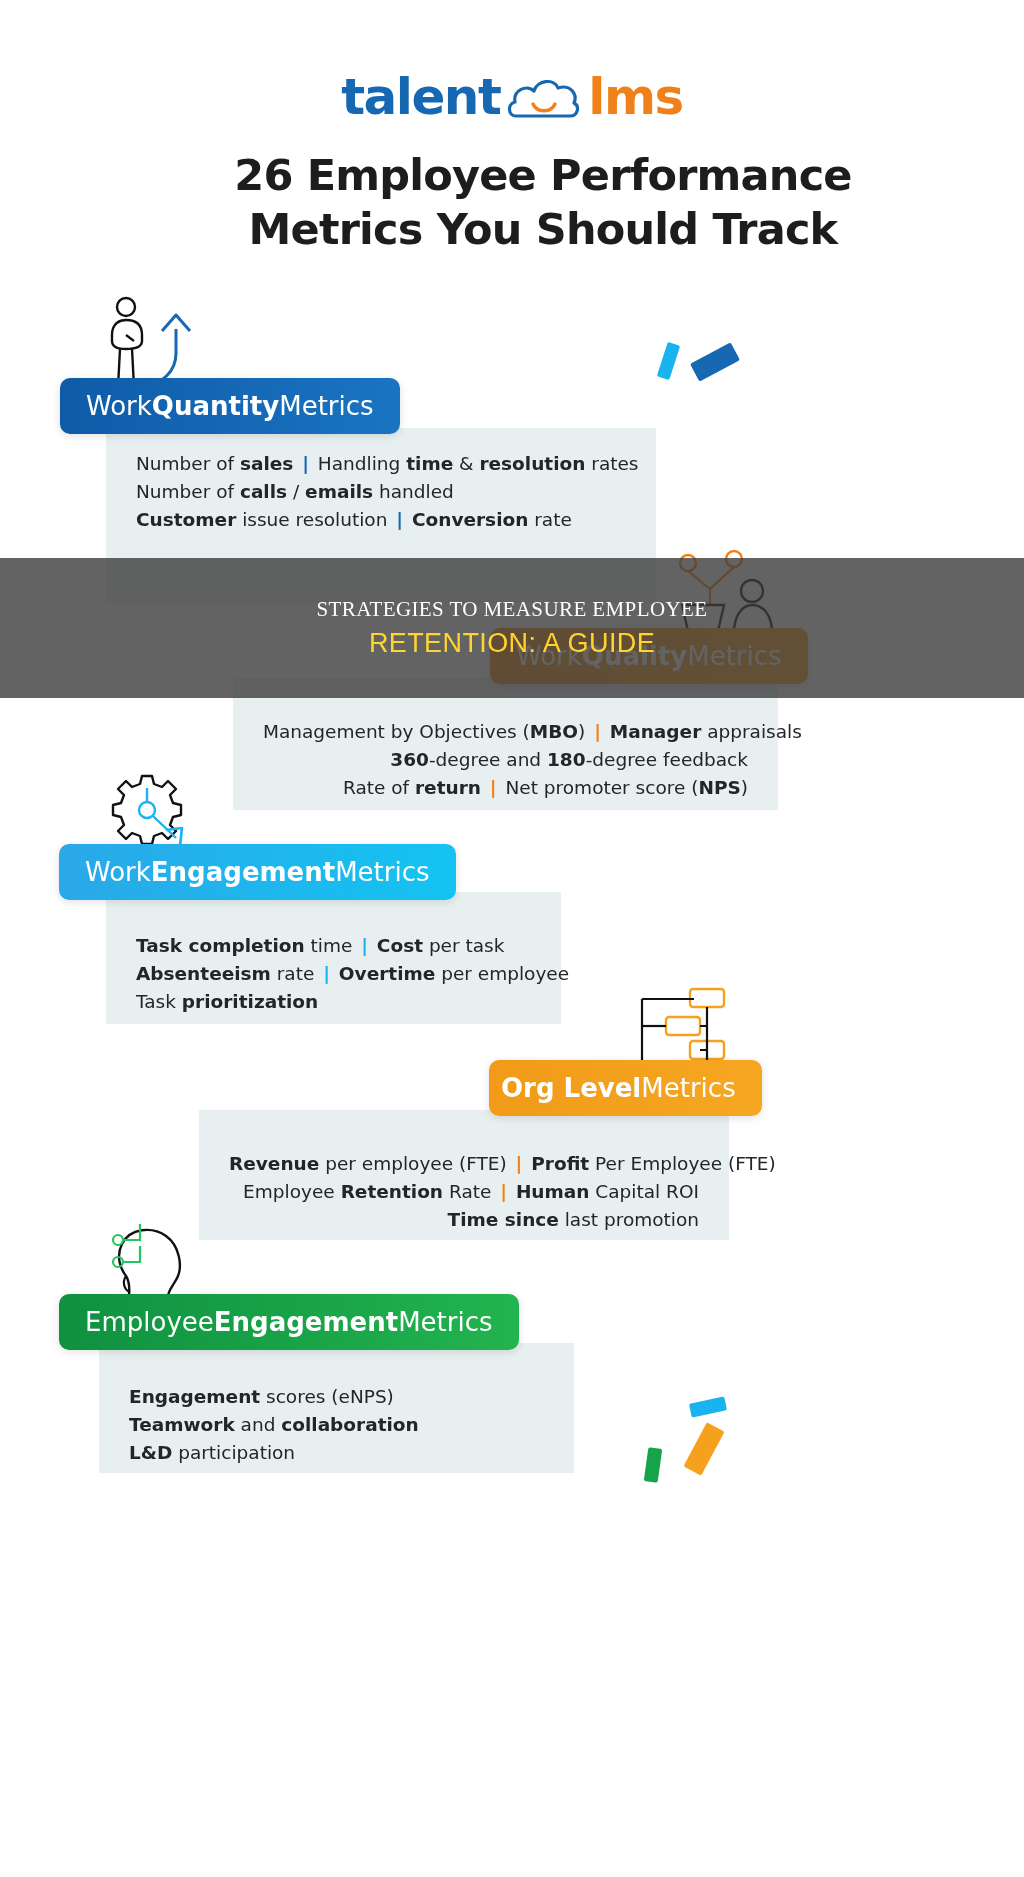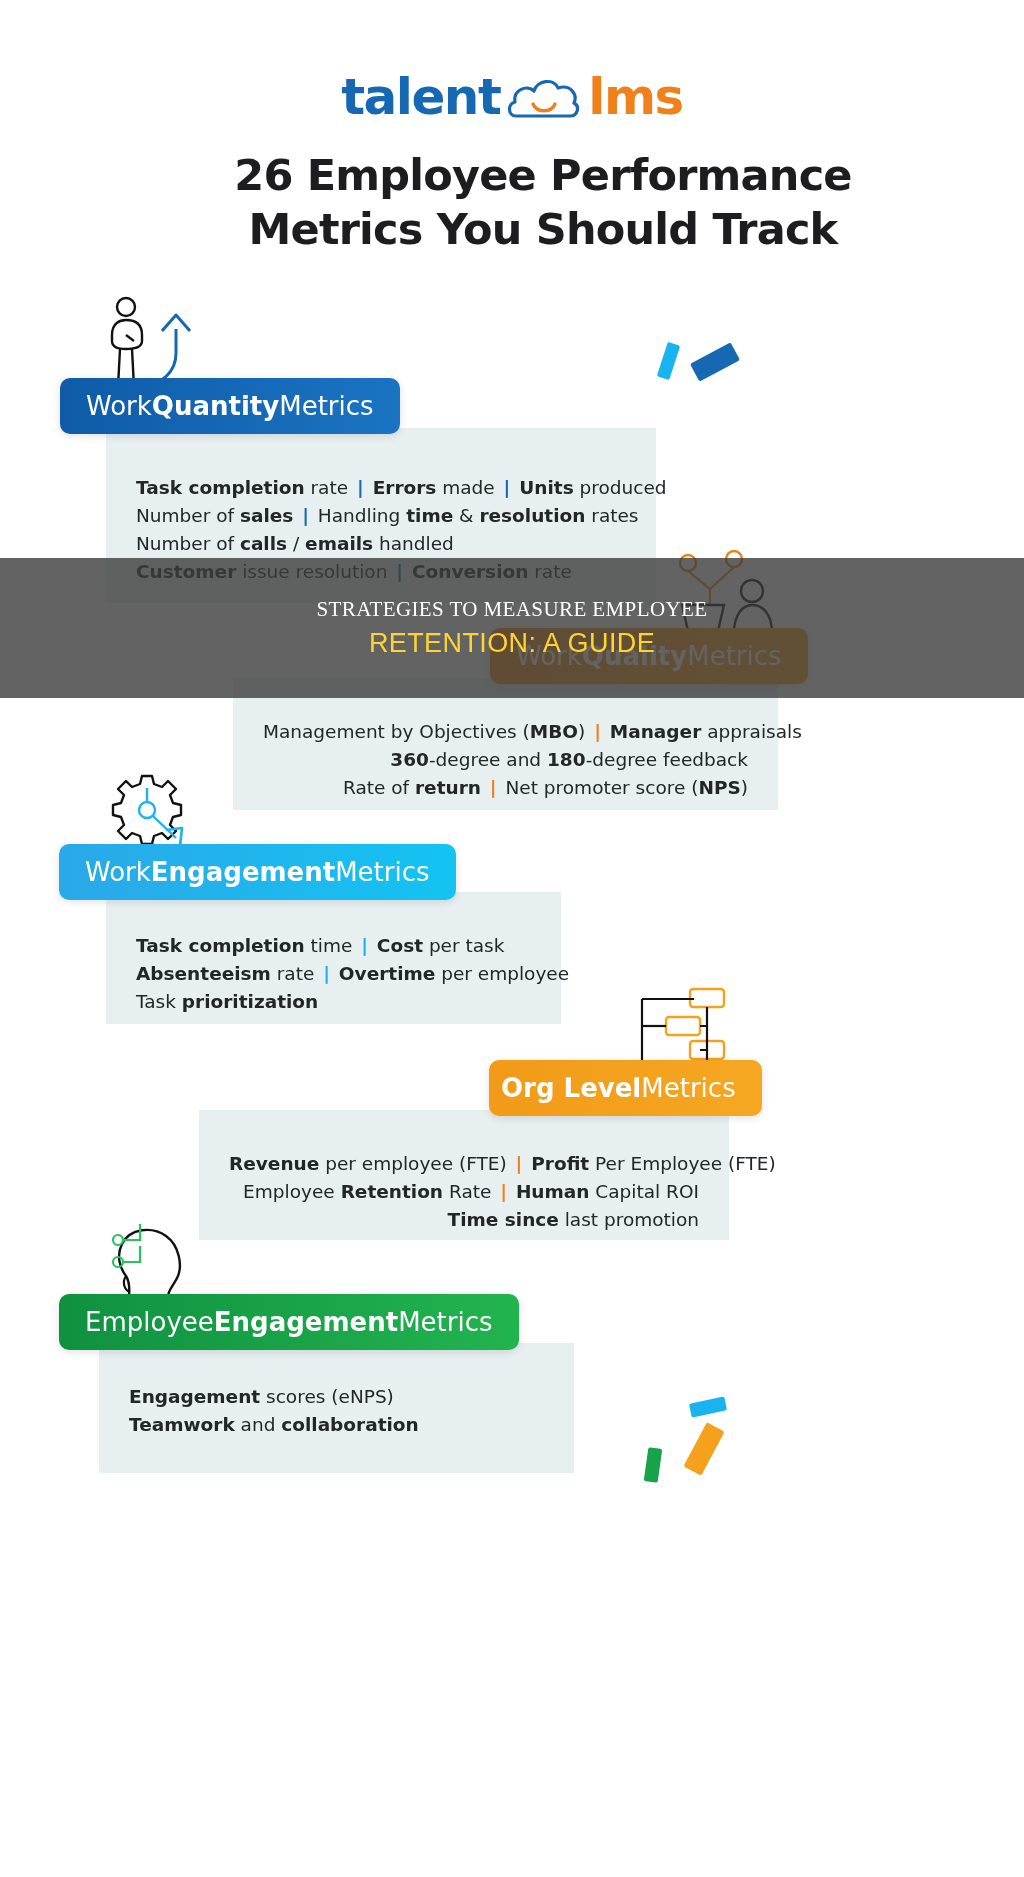--- a/index.html
+++ b/index.html
@@ -147,23 +147,20 @@
         <path d="M46 88 C62 90 76 76 76 58 L76 34" fill="none" stroke="#1668b3" stroke-width="3"></path>
         <path d="M62 36 L76 20 L90 36" fill="none" stroke="#1668b3" stroke-width="3" stroke-linejoin="round"></path>
       </svg>
     </span>
     <div class="badge" style="left:60px; top:378px; background:linear-gradient(90deg,#0f5ba8,#1a74c2);">
       <span class="light">Work </span>
         <b>Quantity</b>
         <span class="light"> Metrics</span>
     </div>
     <div class="panel" style="left:106px; top:428px; width:550px; height:175px;">
-      <div class="line" style="margin-top:24px;">
-        <b>Task completion</b> rate <span class="sep blue">|</span> <b>Errors</b> made <span class="sep blue">|</span> <b>Units</b> produced
-      </div>
       <div class="line">
         Number of <b>sales</b> <span class="sep blue">|</span> Handling <b>time</b> &amp; <b>resolution</b> rates
       </div>
       <div class="line">
         Number of <b>calls</b> / <b>emails</b> handled
       </div>
       <div class="line">
         <b>Customer</b> issue resolution <span class="sep blue">|</span> <b>Conversion</b> rate
       </div>
     </div>
@@ -275,20 +272,23 @@
         <b>Engagement</b>
         <span class="light"> Metrics</span>
     </div>
     <div class="panel" style="left:99px; top:1343px; width:475px; height:130px;">
       <div class="line" style="margin-top:18px;">
         <b>Engagement</b> scores (eNPS)
       </div>
       <div class="line">
         <b>Teamwork</b> and <b>collaboration</b>
       </div>
+      <div class="line">
+        <b>L&amp;D</b> participation
+      </div>
     </div>
   </div>
 
   <div class="confetti" style="left:690px; top:1400px; width:36px; height:14px; background:#19b4ef; transform:rotate(-12deg);"></div>
   <div class="confetti" style="left:694px; top:1424px; width:20px; height:50px; background:#f5a11d; transform:rotate(28deg);"></div>
   <div class="confetti" style="left:646px; top:1448px; width:14px; height:34px; background:#16a34a; transform:rotate(8deg);"></div>
 
   <div class="overlay">
     <div class="overlay-line1">STRATEGIES TO MEASURE EMPLOYEE</div>
     <div class="overlay-line2">RETENTION: A GUIDE</div>

